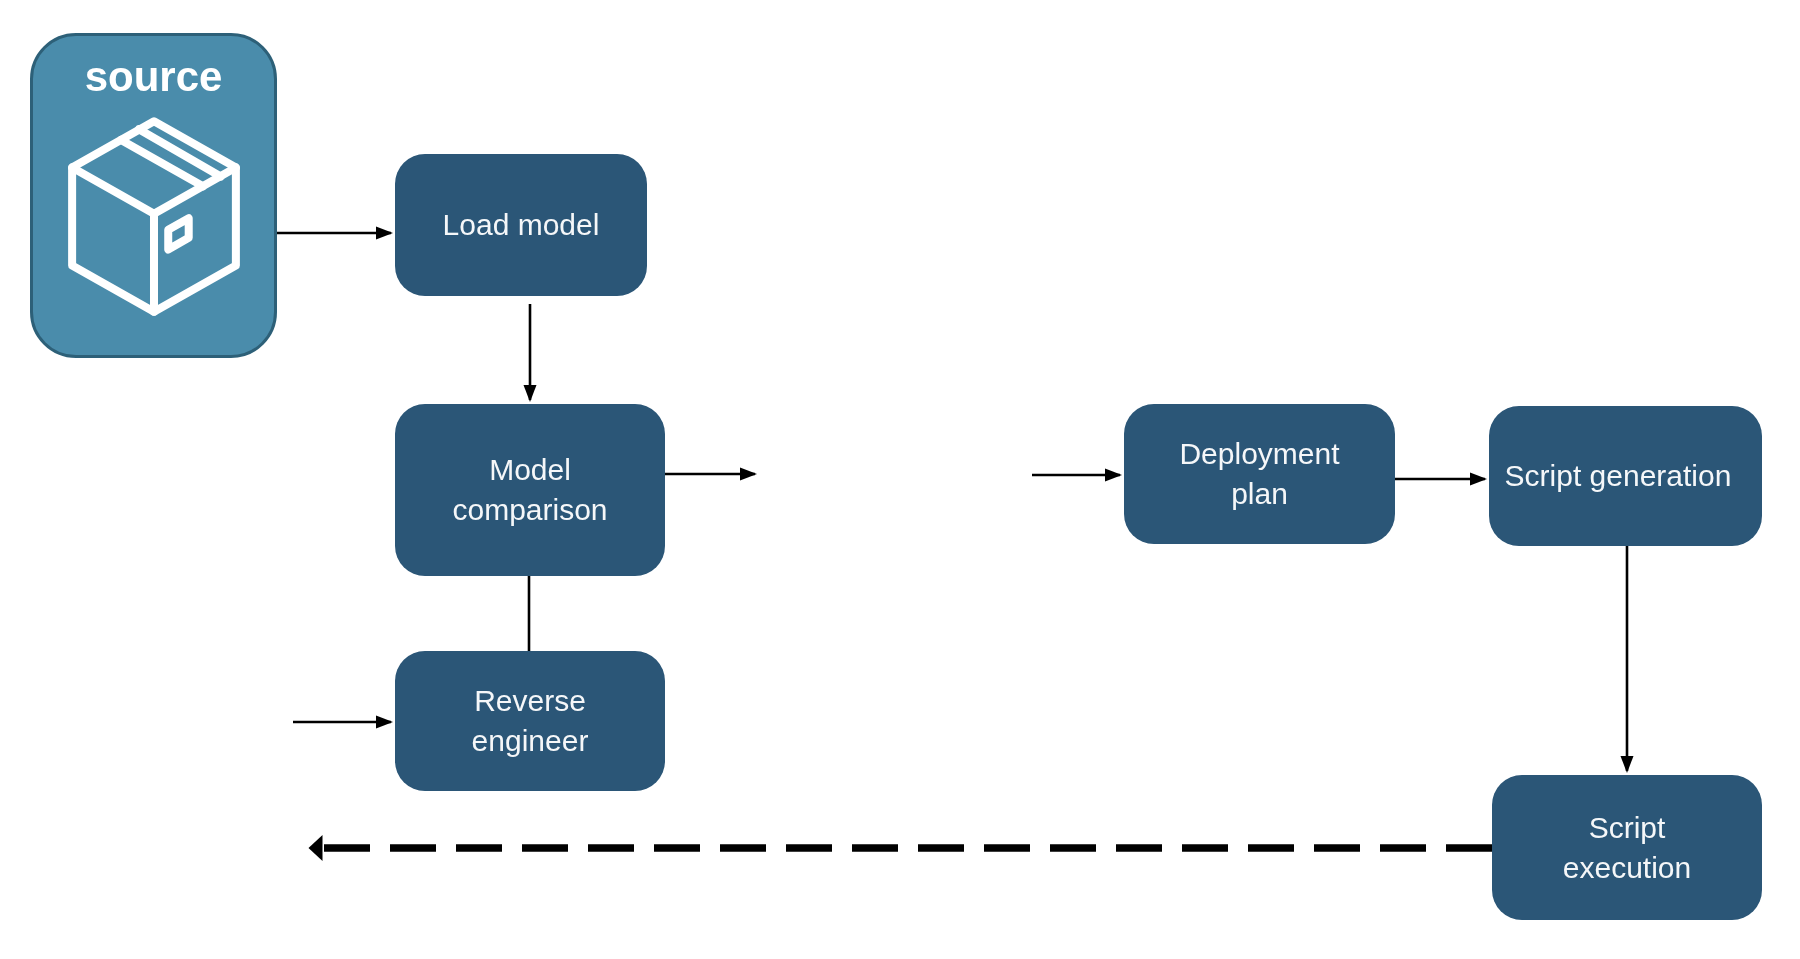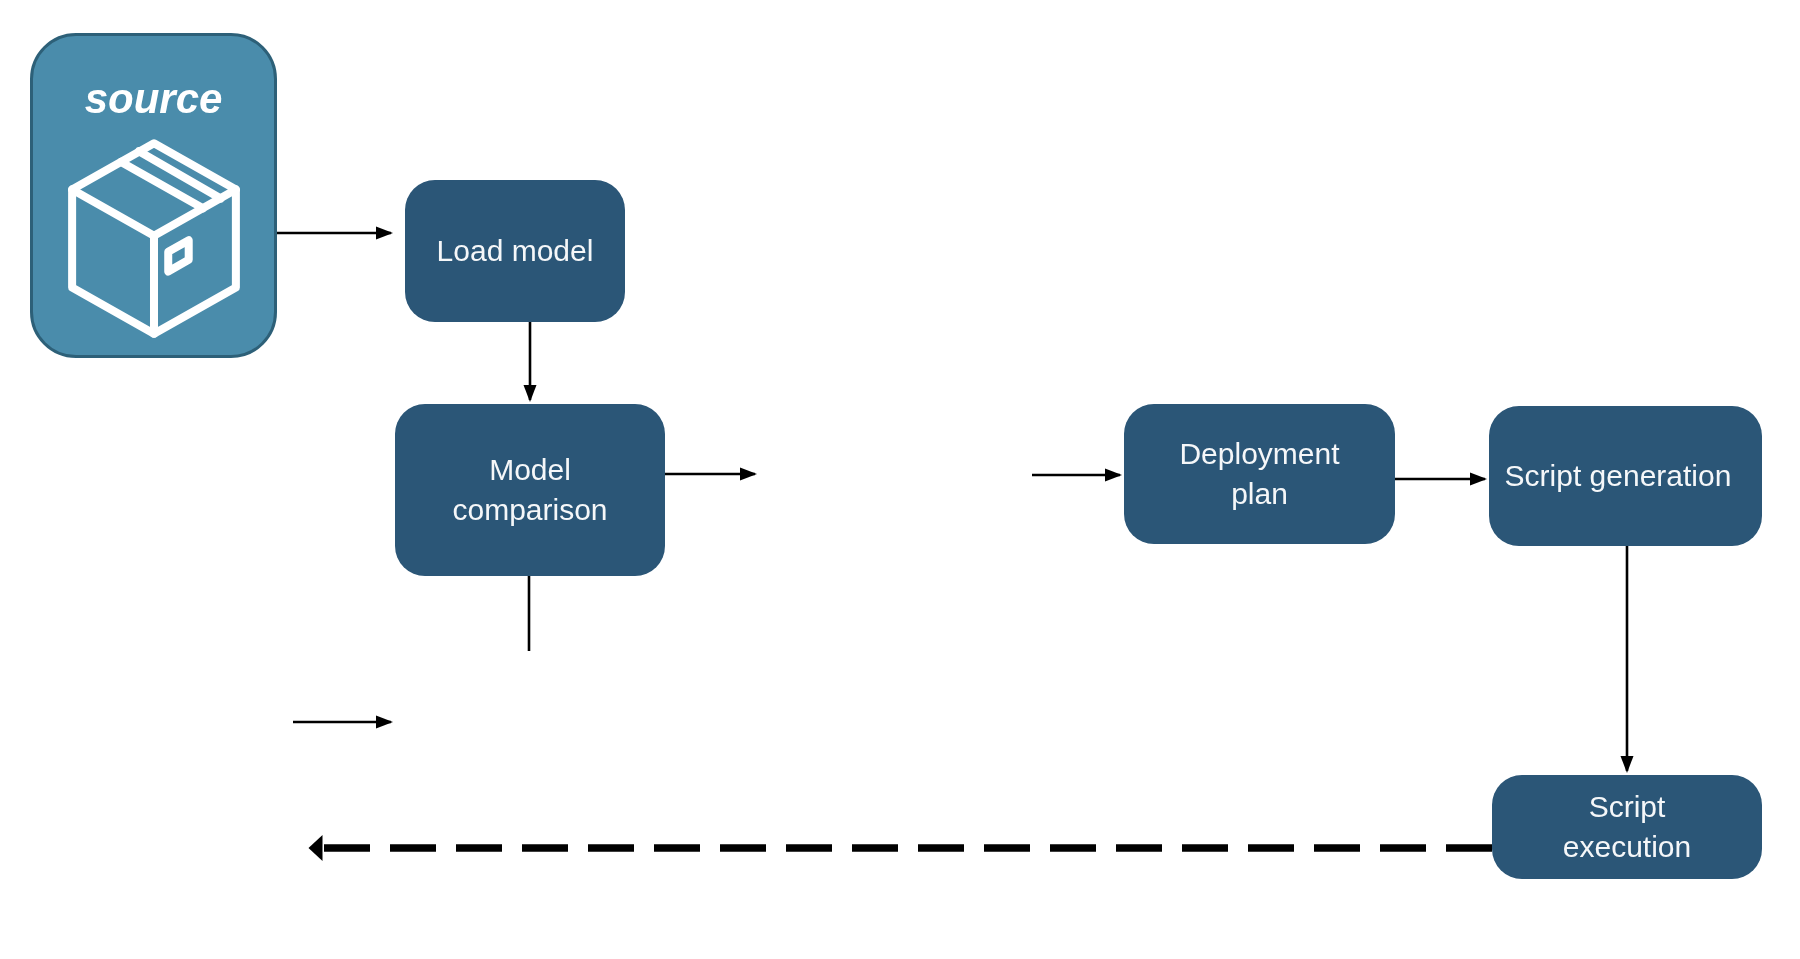--- a/index.html
+++ b/index.html
@@ -29,42 +29,41 @@
   .node{
     position:absolute;
     background:var(--node-fill);
     color:var(--node-text);
     border-radius:30px;
     display:flex;align-items:center;justify-content:center;
     text-align:center;
     font-size:30px;line-height:40px;
     padding:0 30px;
   }
-  #n-load-model{left:395px;top:180px;width:220px;height:142px;margin-left:10px;}
+  #n-load-model{left:395px;top:154px;width:252px;height:142px;}
   #n-model-comparison{left:395px;top:404px;width:270px;height:172px;}
   #n-model-differences{left:759px;top:403px;width:273px;height:140px;}
   #n-deployment-plan{left:1124px;top:404px;width:271px;height:140px;}
   #n-script-generation{left:1489px;top:406px;width:273px;height:140px;padding-left:15px;}
   #n-reverse-engineer{left:395px;top:651px;width:270px;height:140px;}
-  #n-script-execution{left:1492px;top:775px;width:270px;height:104px;}
+  #n-script-execution{left:1492px;top:775px;width:270px;height:145px;}
 
   .endpoint{
     position:absolute;
     background:var(--endpoint-fill);
     border:3px solid var(--endpoint-border);
     border-radius:46px;
     color:var(--endpoint-text);
     display:flex;flex-direction:column;align-items:center;
   }
   #ep-source{left:30px;top:33px;width:247px;height:325px;}
   #ep-target{left:47px;top:605px;width:246px;height:320px;}
   .ep-label{
     font-weight:bold;font-size:42px;line-height:46px;
-    margin-top:40px;
-    font-style:italic;
+    margin-top:18px;
   }
   .ep-icon{margin-top:14px;}
   .ep-icon path, .ep-icon ellipse{fill:none;stroke:#ffffff;stroke-width:9;stroke-linejoin:round;stroke-linecap:round;}
   .ep-icon circle{fill:#ffffff;stroke:none;}
 </style>
 </head>
 <body>
 
 <div id="canvas">
 
@@ -106,17 +105,20 @@
   </div>
   <div class="node" id="n-model-comparison">
     <span>Model comparison</span>
   </div>
   <div class="node" id="n-deployment-plan">
     <span>Deployment plan</span>
   </div>
   <div class="node" id="n-script-generation">
     <span>Script generation</span>
   </div>
+  <div class="node" id="n-reverse-engineer">
+    <span>Reverse engineer</span>
+  </div>
   <div class="node" id="n-script-execution">
     <span>Script execution</span>
   </div>
 
 </div>
 
 </body></html>

